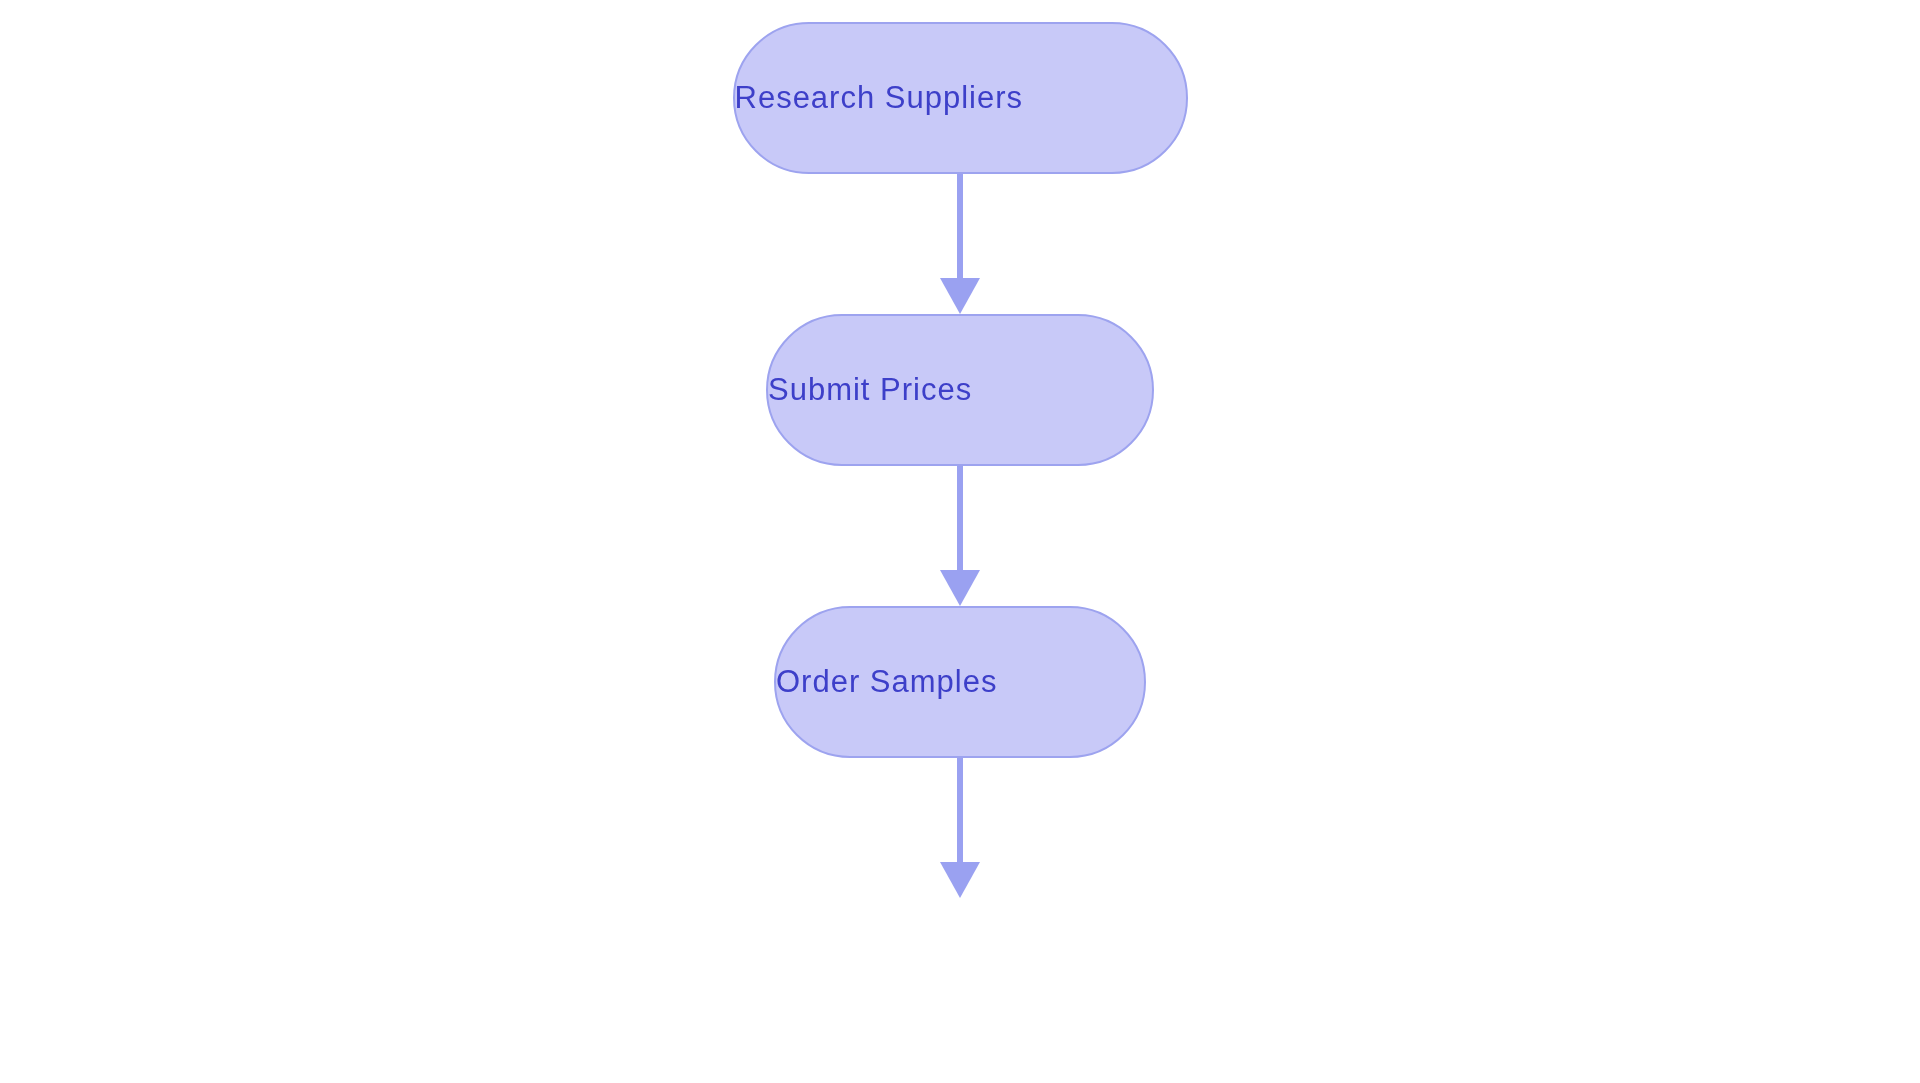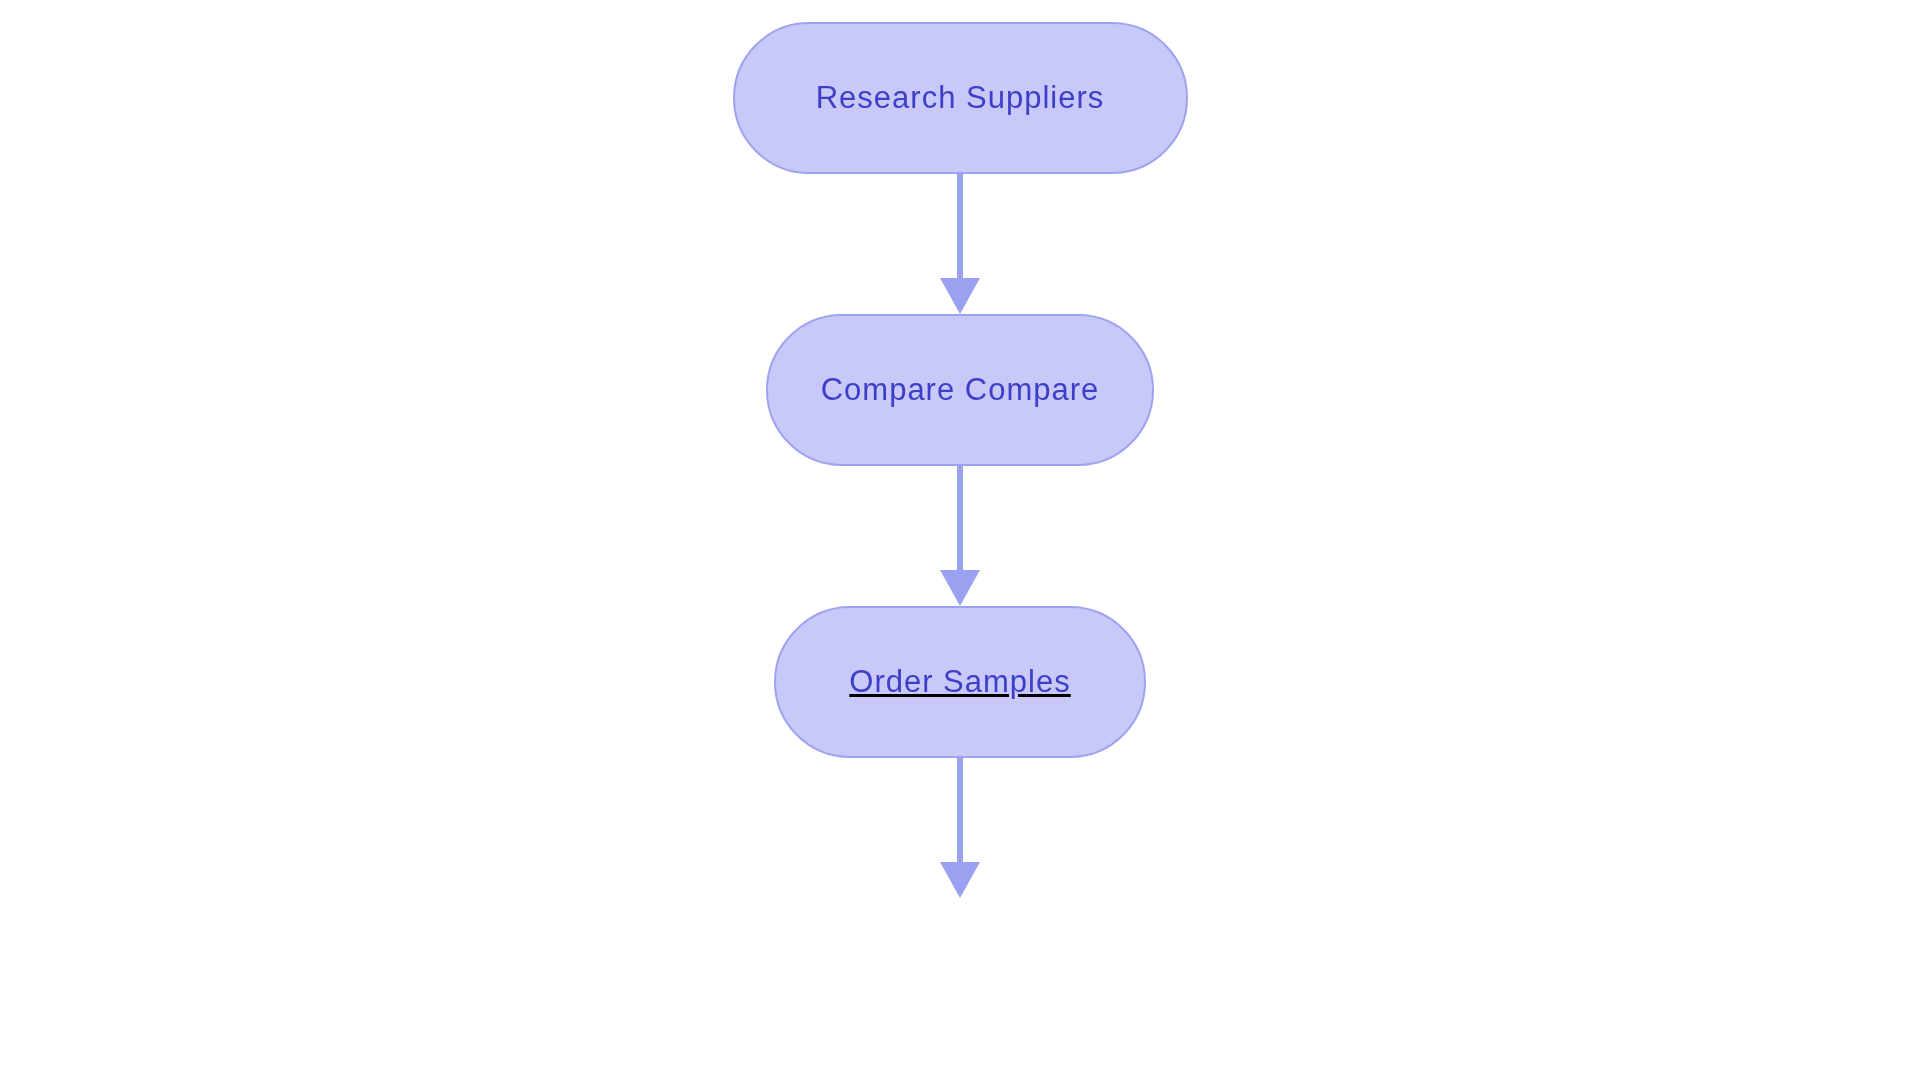--- a/index.html
+++ b/index.html
@@ -26,32 +26,32 @@
     align-items: center;
     padding-top: 22px;
   }
   .flow-node {
     height: 152px;
     border-radius: 76px;
     background: var(--node-fill);
     border: 2px solid var(--node-border);
     display: flex;
     align-items: center;
-    justify-content: center;
+    justify-content: flex-start;
     flex: 0 0 auto;
   }
   .flow-node .node-label {
     font-size: 31px;
     letter-spacing: 1px;
     color: var(--node-text);
     white-space: nowrap;
   }
   .w1 { width: 455px; }
   .w2 { width: 388px; }
-  .w3 { width: 372px; text-decoration: underline; }
+  .w3 { width: 372px; }
   .w4 { width: 425px; }
   .connector {
     flex: 0 0 auto;
     display: block;
     color: var(--arrow-color);
   }
 </style>
 </head>
 <body>
 
@@ -60,21 +60,21 @@
   <div class="flow-node w1">
     <span class="node-label">Research Suppliers</span>
   </div>
 
   <svg class="connector" width="44" height="140" viewBox="0 0 44 140" aria-hidden="true">
     <rect x="19" y="0" width="6" height="106" fill="currentColor"></rect>
     <polygon points="2,104 42,104 22,140" fill="currentColor"></polygon>
   </svg>
 
   <div class="flow-node w2">
-    <span class="node-label">Compare Compare</span>
+    <span class="node-label">Submit Prices</span>
   </div>
 
   <svg class="connector" width="44" height="140" viewBox="0 0 44 140" aria-hidden="true">
     <rect x="19" y="0" width="6" height="106" fill="currentColor"></rect>
     <polygon points="2,104 42,104 22,140" fill="currentColor"></polygon>
   </svg>
 
   <div class="flow-node w3">
     <span class="node-label">Order Samples</span>
   </div>

